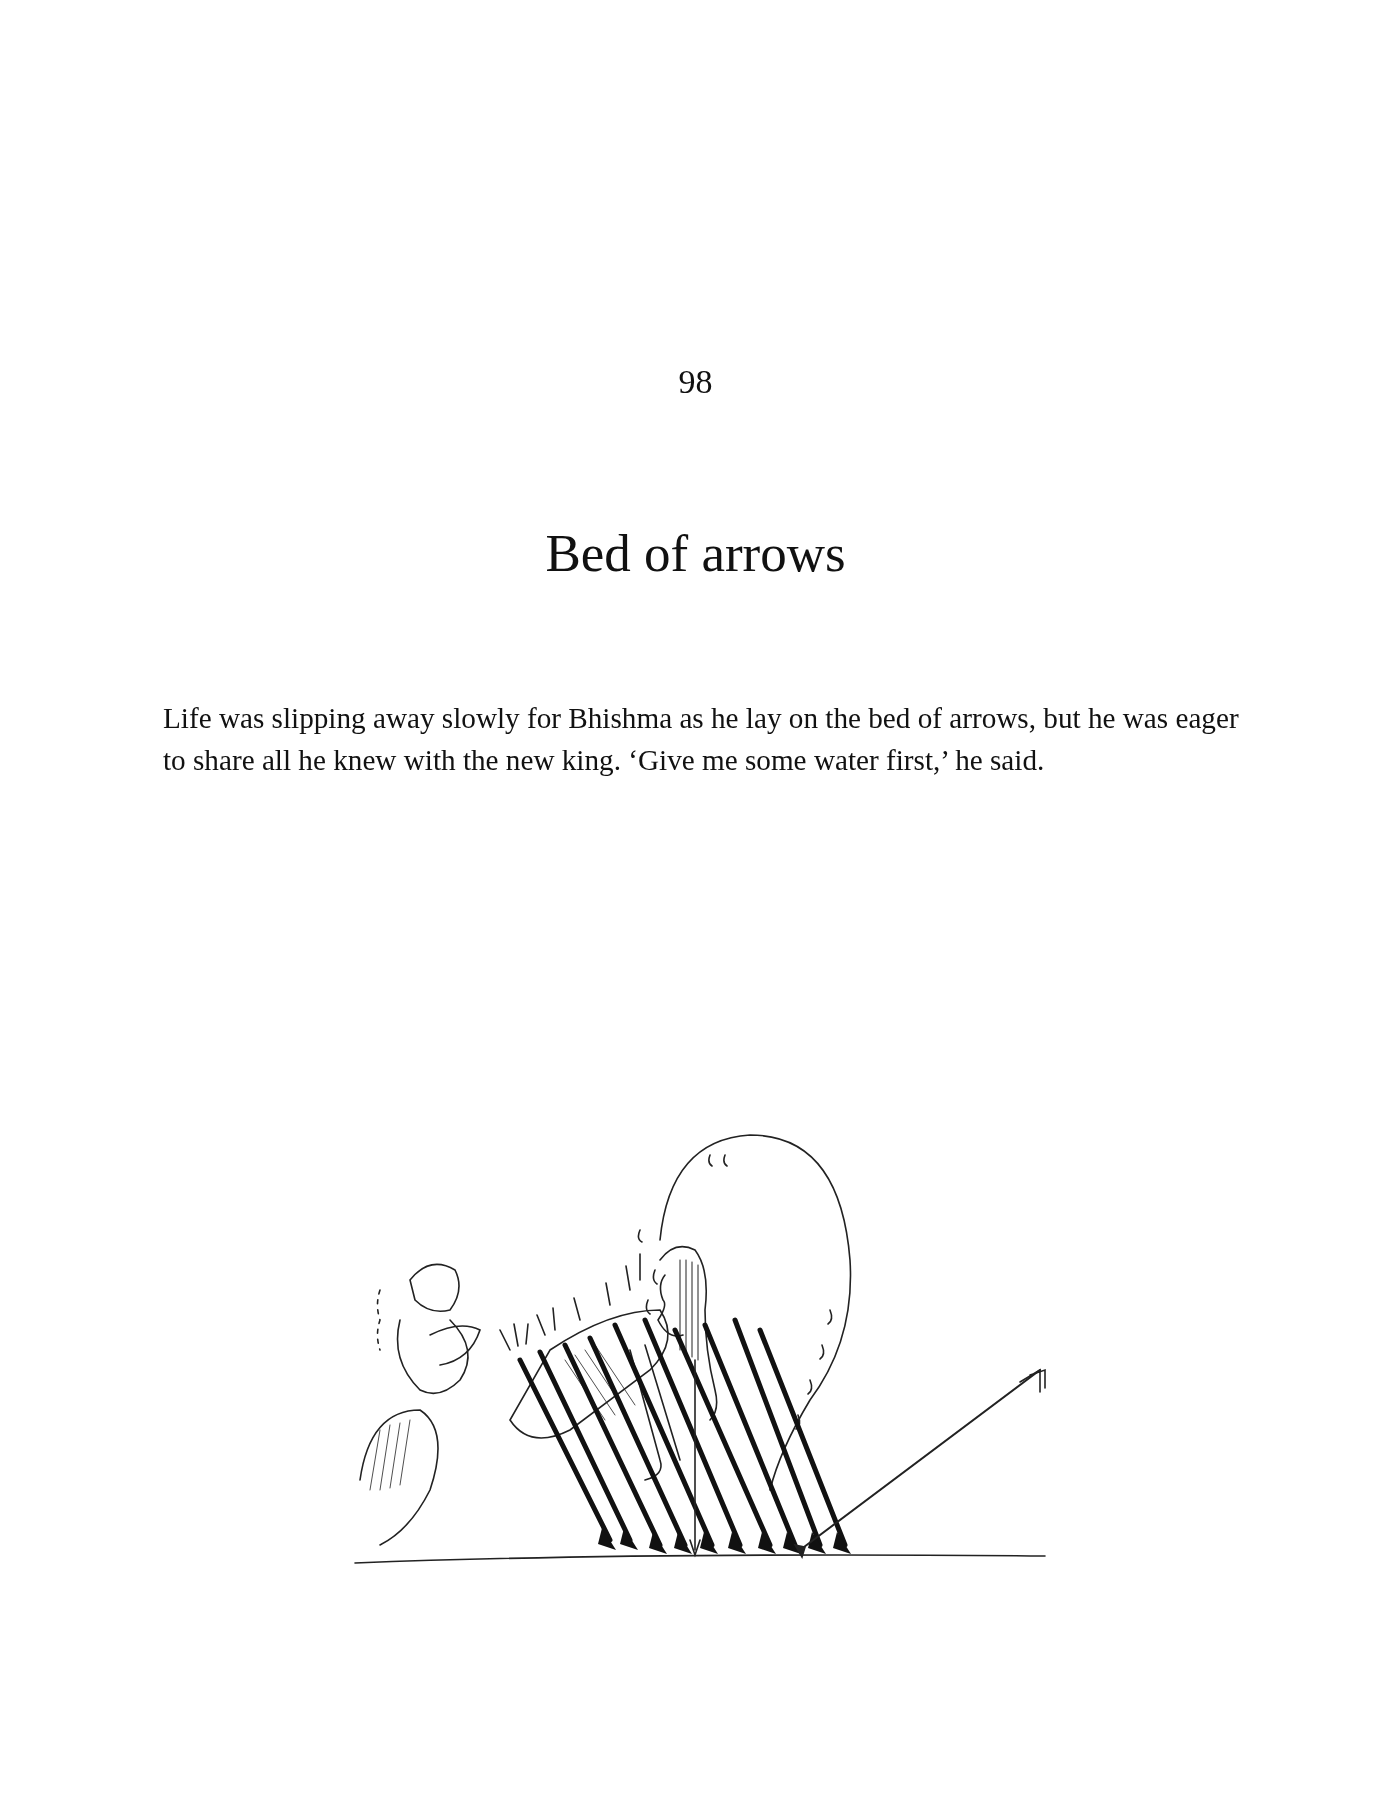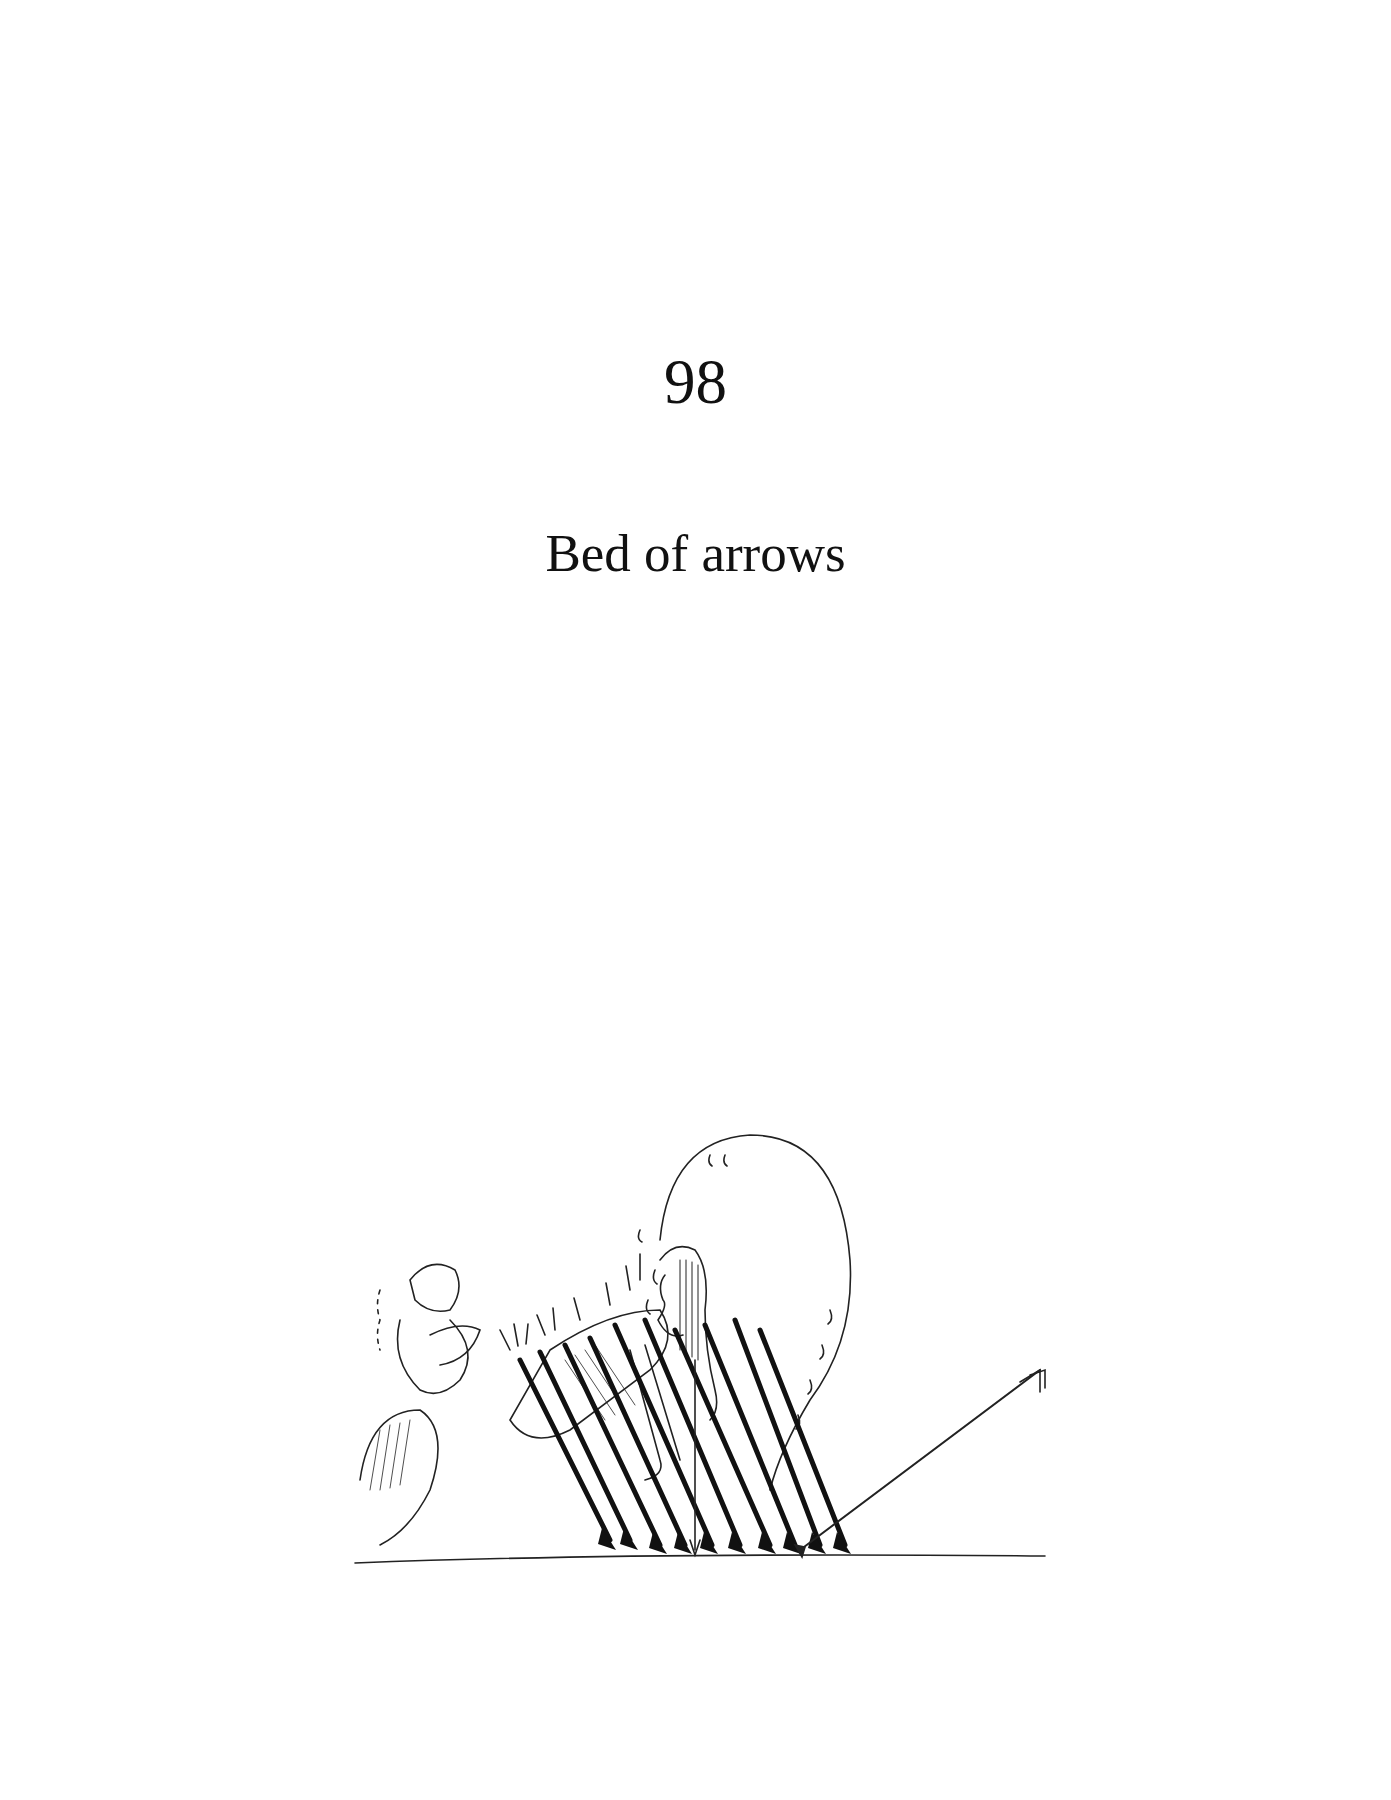--- a/index.html
+++ b/index.html
@@ -1,33 +1,34 @@
 <!DOCTYPE html>
 <html><head>
   <meta charset="utf-8">
   <style>
     html, body { margin:0; padding:0; background:#ffffff; }
     body { width:1391px; height:1800px; position:relative; overflow:hidden;
            font-family:"Liberation Serif","DejaVu Serif",serif; color:#111; }
     .chapter-number { position:absolute; top:350px; left:0; width:1391px; text-align:center;
-           font-size:63px; line-height:64px; }
+           font-size:34px; line-height:64px; }
     .chapter-title { position:absolute; top:521px; left:0; width:1391px; text-align:center;
            font-size:53px; line-height:64px; }
     .body-text { position:absolute; top:697px; left:163px; width:1080px; }
     .body-text p { margin:0 0 23px 0; font-size:29.2px; line-height:42px; }
     .illustration { position:absolute; left:340px; top:1120px; width:720px; height:460px; }
     .illustration svg { width:100%; height:100%; }
   </style>
 </head>
 <body>
 
 <div class="chapter-number">98</div>
 <div class="chapter-title">Bed of arrows</div>
 
 <div class="body-text">
+  <p>Life was slipping away slowly for Bhishma as he lay on the bed of arrows, but he was eager to share all he knew with the new king. ‘Give me some water first,’ he said.</p>
 </div>
 
 <div class="illustration" title="Line drawing of Bhishma lying on a bed of arrows, a kneeling figure on the left, and a fountain of water arcing from an arrow in the ground into Bhishma's mouth">
   <svg viewBox="0 0 720 460" xmlns="http://www.w3.org/2000/svg" fill="none" stroke="#222" stroke-width="1.6" stroke-linecap="round">
 
     <path d="M15 443 Q300 432 705 436"></path>
 
     <path d="M320 120 Q330 20 410 15 Q500 15 510 140 Q515 220 470 280 Q440 330 430 370"></path>
     <path d="M315 150 q-4 10 2 14 M308 180 q-4 10 2 14 M300 110 q-4 9 2 12 M370 35 q-3 8 2 11 M385 35 q-3 8 2 11"></path>
     <path d="M490 190 q4 10 -2 14 M482 225 q4 10 -2 14 M470 260 q4 10 -2 14 M458 295 q4 10 -2 14"></path>

